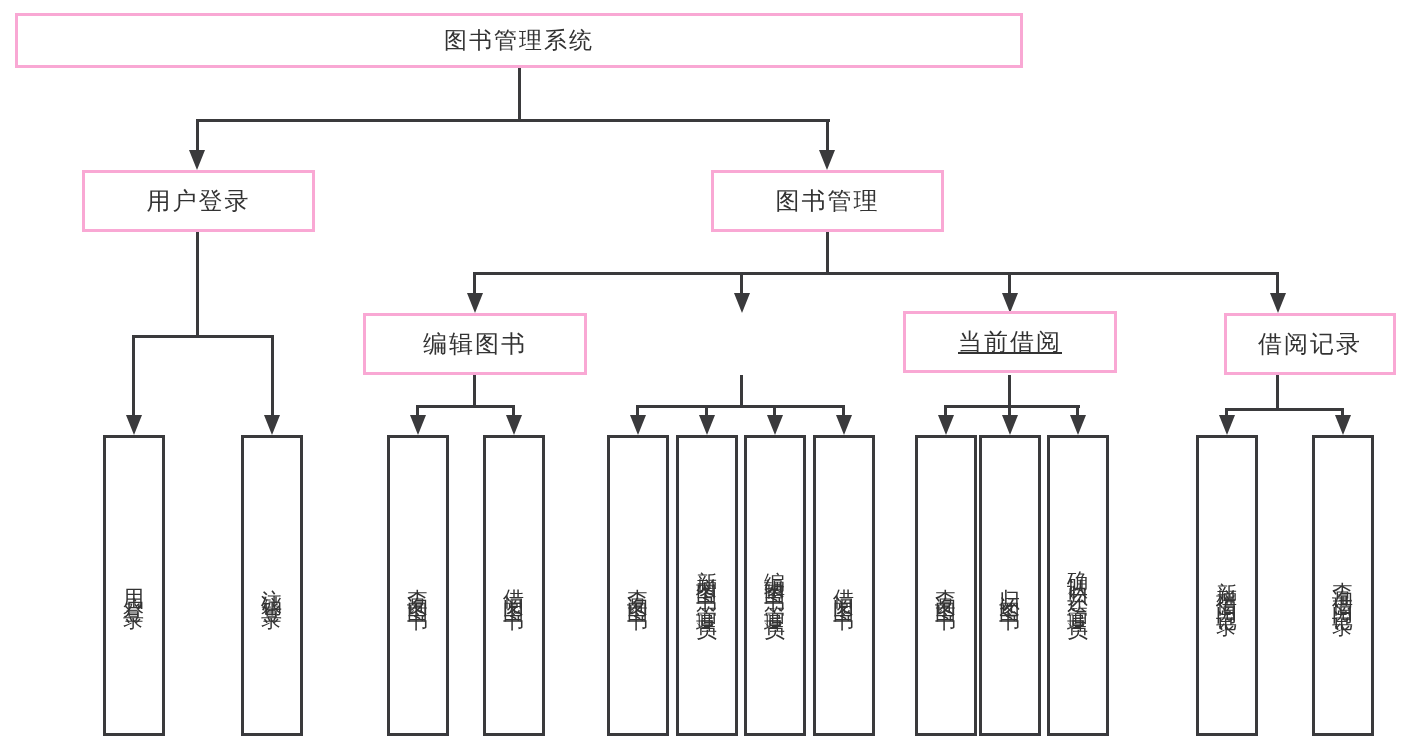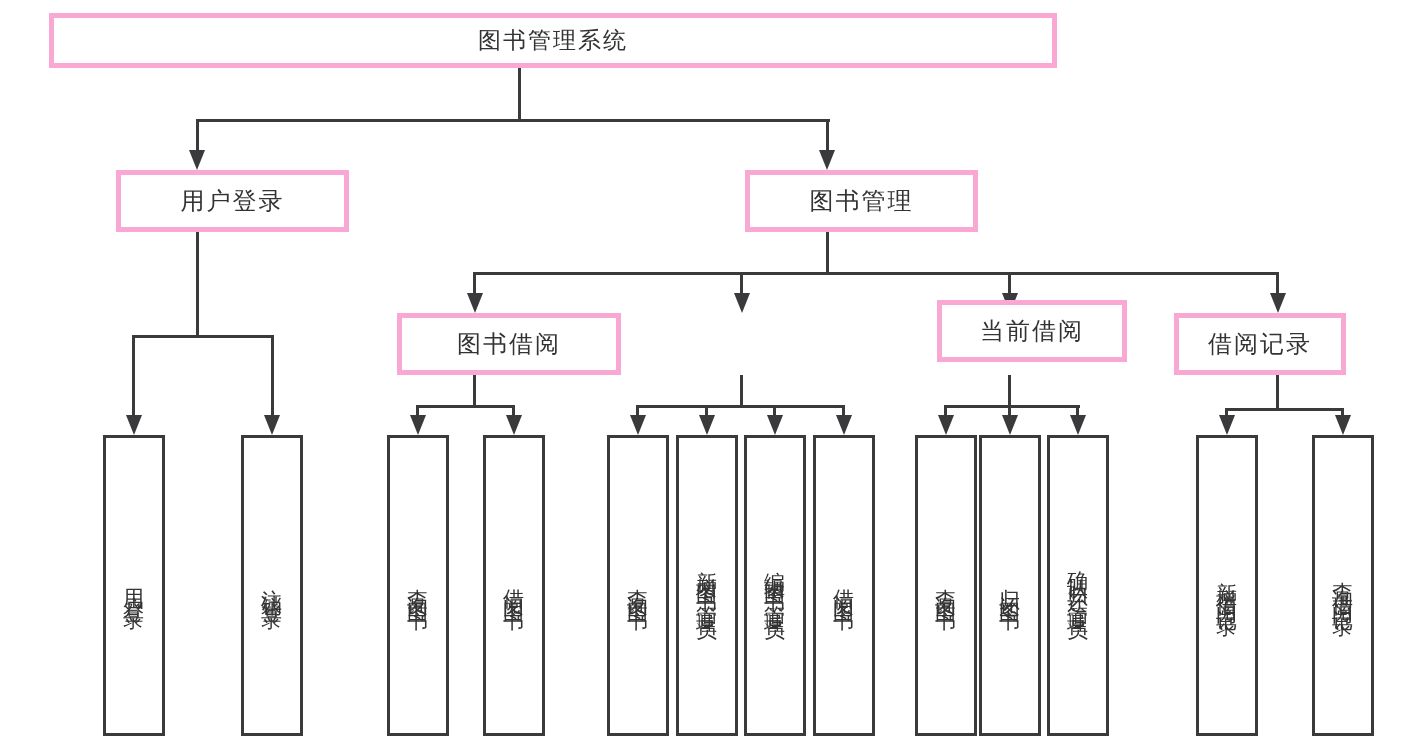--- a/index.html
+++ b/index.html
@@ -6,26 +6,25 @@
   #stage{
     position:relative;
     width:1405px;height:747px;
     background:#ffffff;
     font-family:"Liberation Sans", sans-serif;
     overflow:hidden;
   }
   .box{
     position:absolute;
     box-sizing:border-box;
-    border:5px solid #f9a8d4;
+    border:3px solid #f9a8d4;
     background:#ffffff;
     display:flex;align-items:center;justify-content:center;
     font-size:24px;letter-spacing:2px;color:#333333;
     white-space:nowrap;
-    margin-left:34px;
   }
   .vbox{
     position:absolute;
     box-sizing:border-box;
     border:3px solid #3a3a3c;
     background:#ffffff;
     display:flex;align-items:center;justify-content:center;
     writing-mode:vertical-rl;
     text-orientation:mixed;
     font-size:21px;letter-spacing:7px;color:#333333;
@@ -72,23 +71,23 @@
   <div class="hline" style="left:473px;top:272px;width:806px;height:3px;"></div>
   <div class="vline" style="left:473px;top:272px;width:3px;height:21px;"></div>
   <div class="arr" style="left:467px;top:293px;"></div>
   <div class="vline" style="left:740px;top:272px;width:3px;height:21px;"></div>
   <div class="arr" style="left:734px;top:293px;"></div>
   <div class="vline" style="left:1008px;top:272px;width:3px;height:21px;"></div>
   <div class="arr" style="left:1002px;top:293px;"></div>
   <div class="vline" style="left:1276px;top:272px;width:3px;height:21px;"></div>
   <div class="arr" style="left:1270px;top:293px;"></div>
 
-  <div class="box" style="left:363px;top:313px;width:224px;height:62px;">图书借阅</div>
-  <div class="box" style="left:903px;top:300px;width:190px;height:62px;">当前借阅</div>
-  <div class="box" style="left:1140px;top:313px;width:172px;height:62px;">借阅记录</div>
+  <div class="box" style="left:363px;top:313px;width:224px;height:62px;">编辑图书</div>
+  <div class="box" style="left:903px;top:311px;width:214px;height:62px;text-decoration:underline;">当前借阅</div>
+  <div class="box" style="left:1224px;top:313px;width:172px;height:62px;">借阅记录</div>
 
   <div class="vline" style="left:473px;top:375px;width:3px;height:30px;"></div>
   <div class="hline" style="left:416px;top:405px;width:99px;height:3px;"></div>
   <div class="vline" style="left:416px;top:405px;width:3px;height:10px;"></div>
   <div class="arr" style="left:410px;top:415px;"></div>
   <div class="vline" style="left:512px;top:405px;width:3px;height:10px;"></div>
   <div class="arr" style="left:506px;top:415px;"></div>
 
   <div class="vline" style="left:740px;top:375px;width:3px;height:30px;"></div>
   <div class="hline" style="left:636px;top:405px;width:208px;height:3px;"></div>

